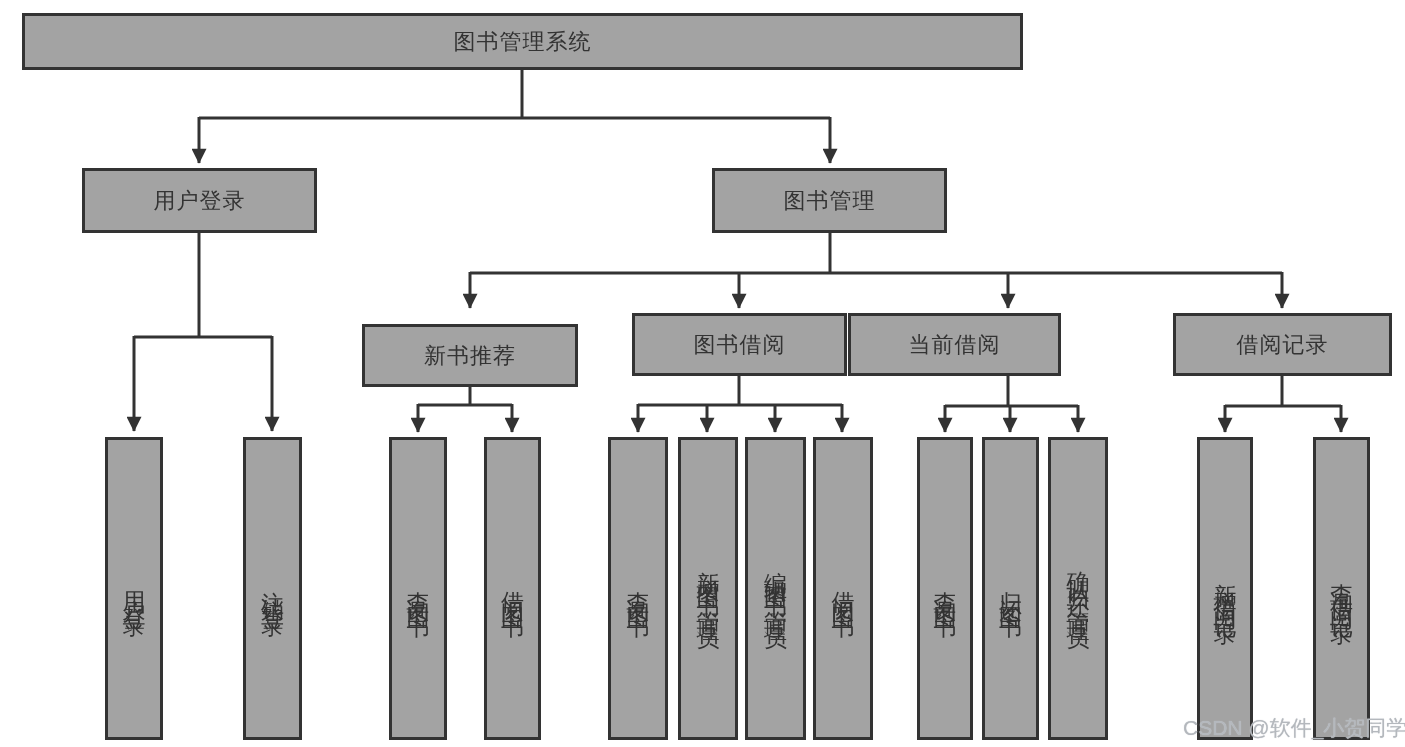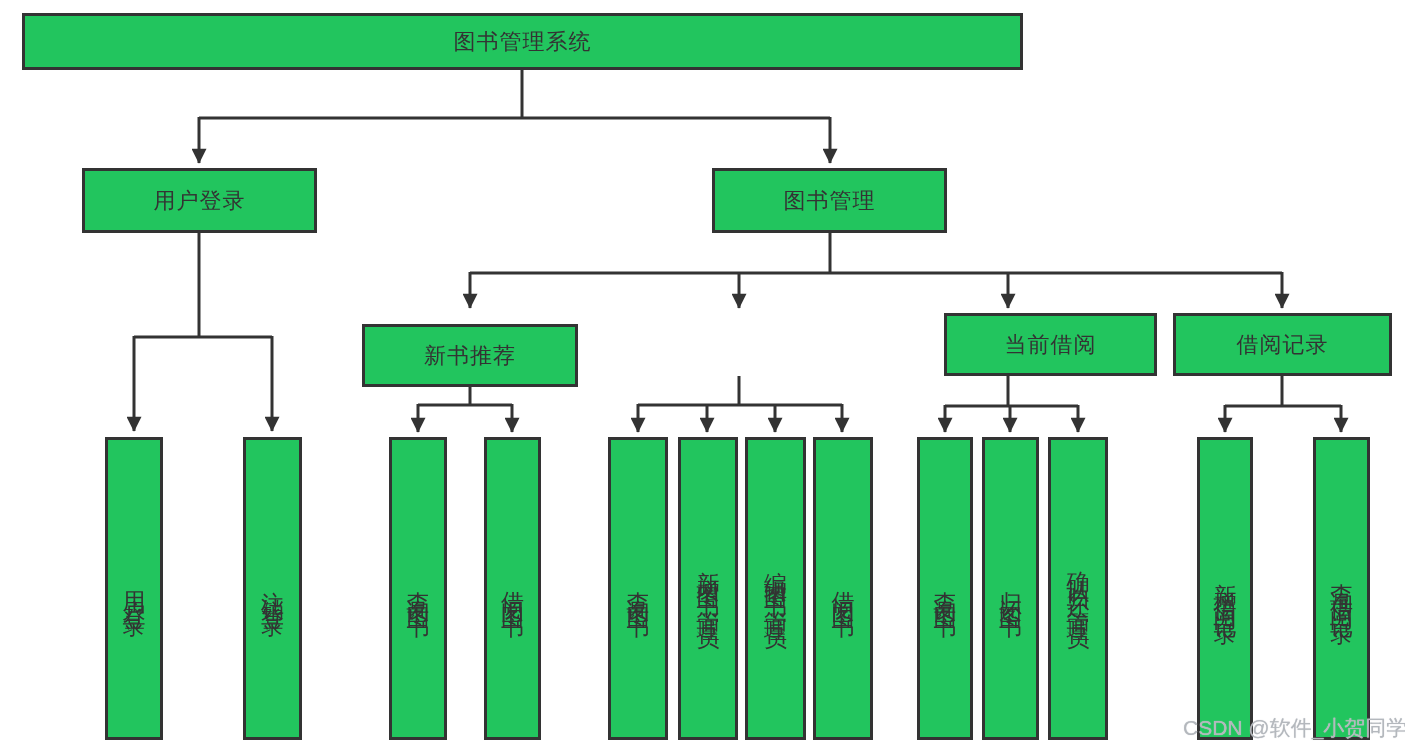--- a/index.html
+++ b/index.html
@@ -19,21 +19,21 @@
     position: absolute;
     left: 0; top: 0;
     width: 1405px;
     height: 747px;
     pointer-events: none;
   }
   .node {
     position: absolute;
     box-sizing: border-box;
     border: 3px solid #333333;
-    background: #22c55e;
+    background: #a3a3a3;
     display: flex;
     align-items: center;
     justify-content: center;
     color: #333333;
   }
   .node.h .lbl {
     font-size: 22px;
     letter-spacing: 1px;
     white-space: nowrap;
   }
@@ -124,21 +124,24 @@
   <div class="node v" style="left:105px; top:437px; width:58px; height:303px;">
     <span class="lbl">用户登录</span>
   </div>
   <div class="node v" style="left:243px; top:437px; width:59px; height:303px;">
     <span class="lbl">注销登录</span>
   </div>
 
   <div class="node h" style="left:362px; top:313px; width:216px; height:63px;margin-top:11px;">
     <span class="lbl">新书推荐</span>
   </div>
-  <div class="node h" style="left:944px; top:313px; width:213px; height:63px;">
+  <div class="node h" style="left:632px; top:313px; width:215px; height:63px;">
+    <span class="lbl">图书借阅</span>
+  </div>
+  <div class="node h" style="left:848px; top:313px; width:213px; height:63px;">
     <span class="lbl">当前借阅</span>
   </div>
   <div class="node h" style="left:1173px; top:313px; width:219px; height:63px;">
     <span class="lbl">借阅记录</span>
   </div>
 
   <div class="node v" style="left:389px; top:437px; width:58px; height:303px;">
     <span class="lbl">查询图书</span>
   </div>
   <div class="node v" style="left:484px; top:437px; width:57px; height:303px;">

